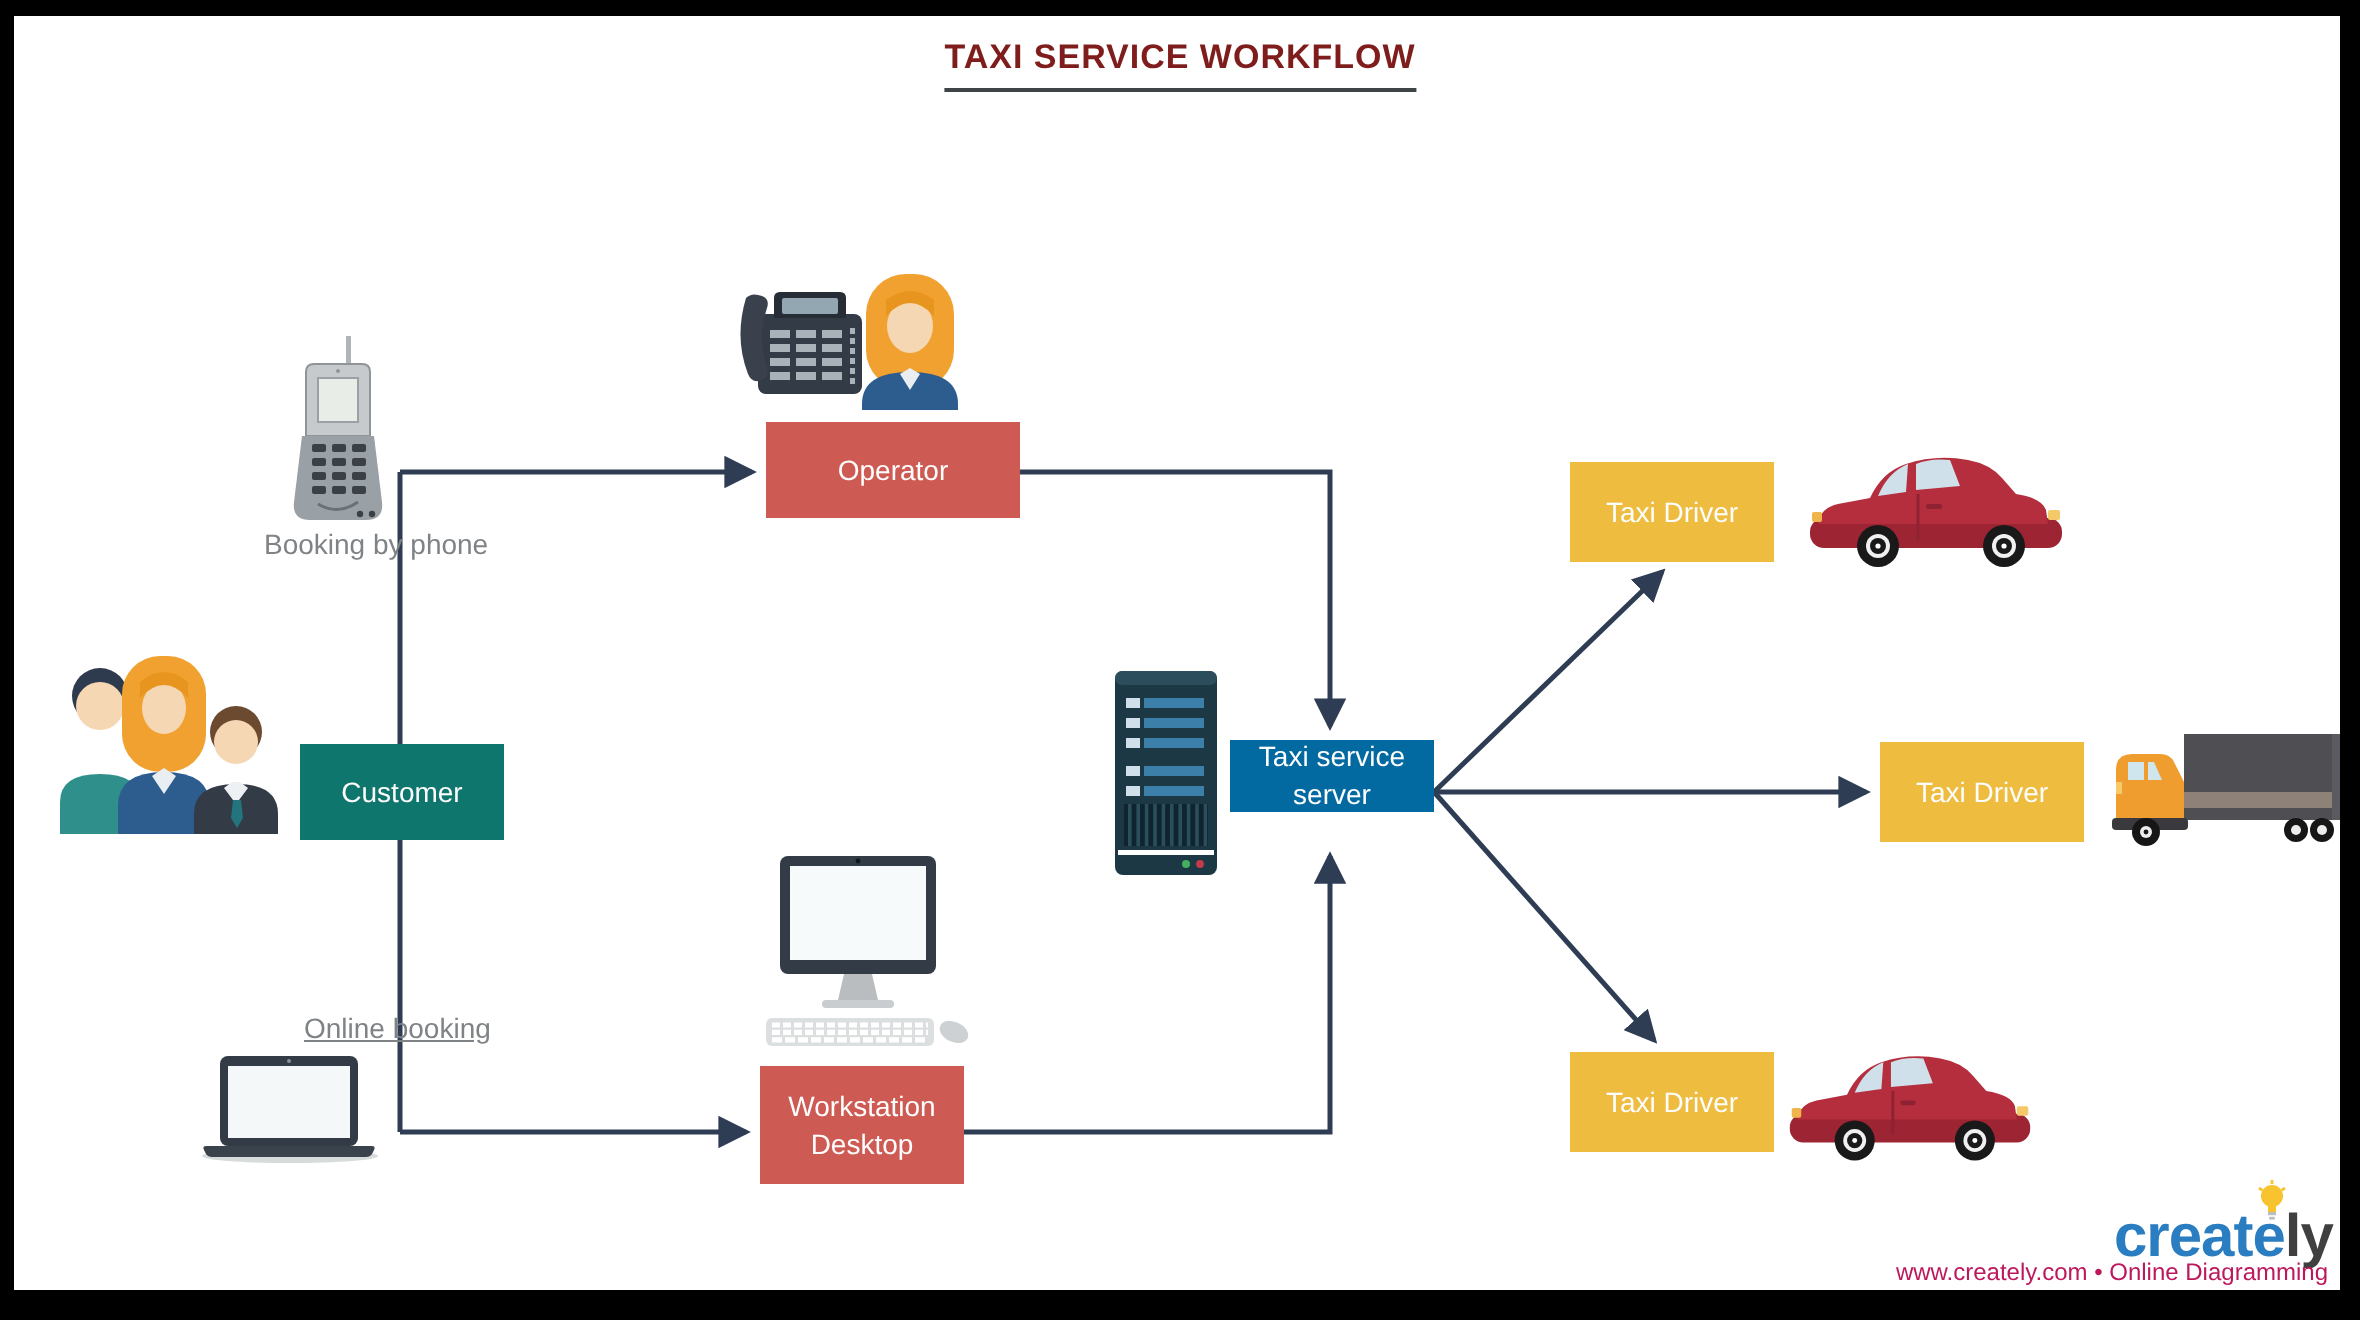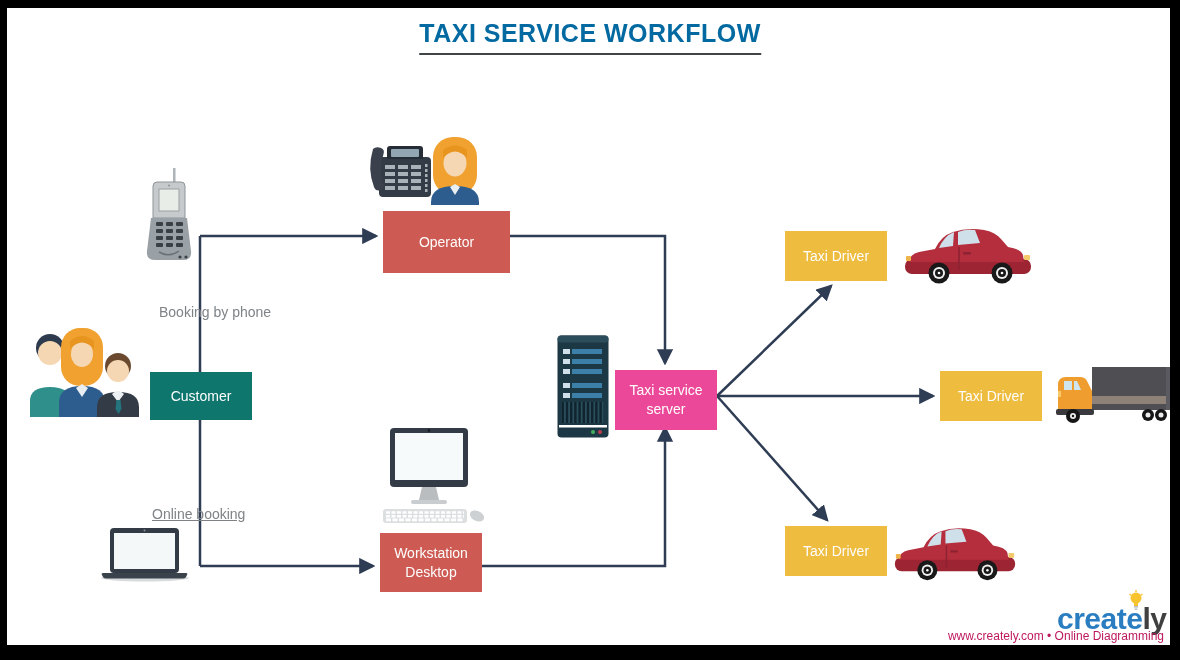--- a/index.html
+++ b/index.html
@@ -9,40 +9,40 @@
 
   
   .frame { position: absolute; background: #000; z-index: 50; }
   .frame.top    { left:0; top:0; width:1180px; height:8px; }
   .frame.left   { left:0; top:0; width:7px; height:660px; }
   .frame.right  { left:1170px; top:0; width:10px; height:660px; }
   .frame.bottom { left:0; top:645px; width:1180px; height:15px; }
 
   
   .title { position: absolute; top: 19px; left: 50%; transform: translateX(-50%);
-    font-size: 25px; font-weight: bold; color: #0369a1; letter-spacing: 0.5px;
+    font-size: 17px; font-weight: bold; color: #7f1d1d; letter-spacing: 0.5px;
     padding-bottom: 5px; border-bottom: 2px solid #3f4447; white-space: nowrap; }
 
   
   svg.connectors { position: absolute; left: 0; top: 0; z-index: 1; }
 
   
   .node { position: absolute; display: flex; align-items: center; justify-content: center;
     text-align: center; color: #fdfdfd; font-size: 14px; line-height: 19px; z-index: 2; }
   .node.customer    { left:150px; top:372px; width:102px; height:48px; background:#0f766e; }
-  .node.operator    { left:383px; top:211px; width:127px; height:62px; background:#cd5b53; }
+  .node.operator    { left:383px; top:211px; width:127px; height:48px; background:#cd5b53; }
   .node.workstation { left:380px; top:533px; width:102px; height:59px; background:#cd5b53; padding:12px 10px; }
-  .node.server      { left:615px; top:370px; width:102px; height:60px; background:#ec4899; padding:0 12px; }
+  .node.server      { left:615px; top:370px; width:102px; height:36px; background:#0369a1; padding:0 12px; }
   .node.driver1     { left:785px; top:231px; width:102px; height:50px; background:#eebc3e; }
   .node.driver2     { left:940px; top:371px; width:102px; height:50px; background:#eebc3e; }
   .node.driver3     { left:785px; top:526px; width:102px; height:50px; background:#eebc3e; }
 
   
   .annot { position: absolute; font-size: 14px; color: #7f8386; z-index: 2; white-space: nowrap; }
-  .annot.phone  { left:159px; top:264px;margin-top:40px; }
+  .annot.phone  { left:132px; top:264px; }
   .annot.online { left:152px; top:506px;text-decoration:underline; }
 
   
   .icon { position: absolute; z-index: 3; }
   .icon.cordless   { left:140px; top:168px; }
   .icon.people     { left:17px;  top:322px; }
   .icon.laptop     { left:97px;  top:527px; }
   .icon.deskphone  { left:367px; top:137px; }
   .icon.desktop    { left:371px; top:428px; }
   .icon.server-twr { left:557px; top:335px; }

